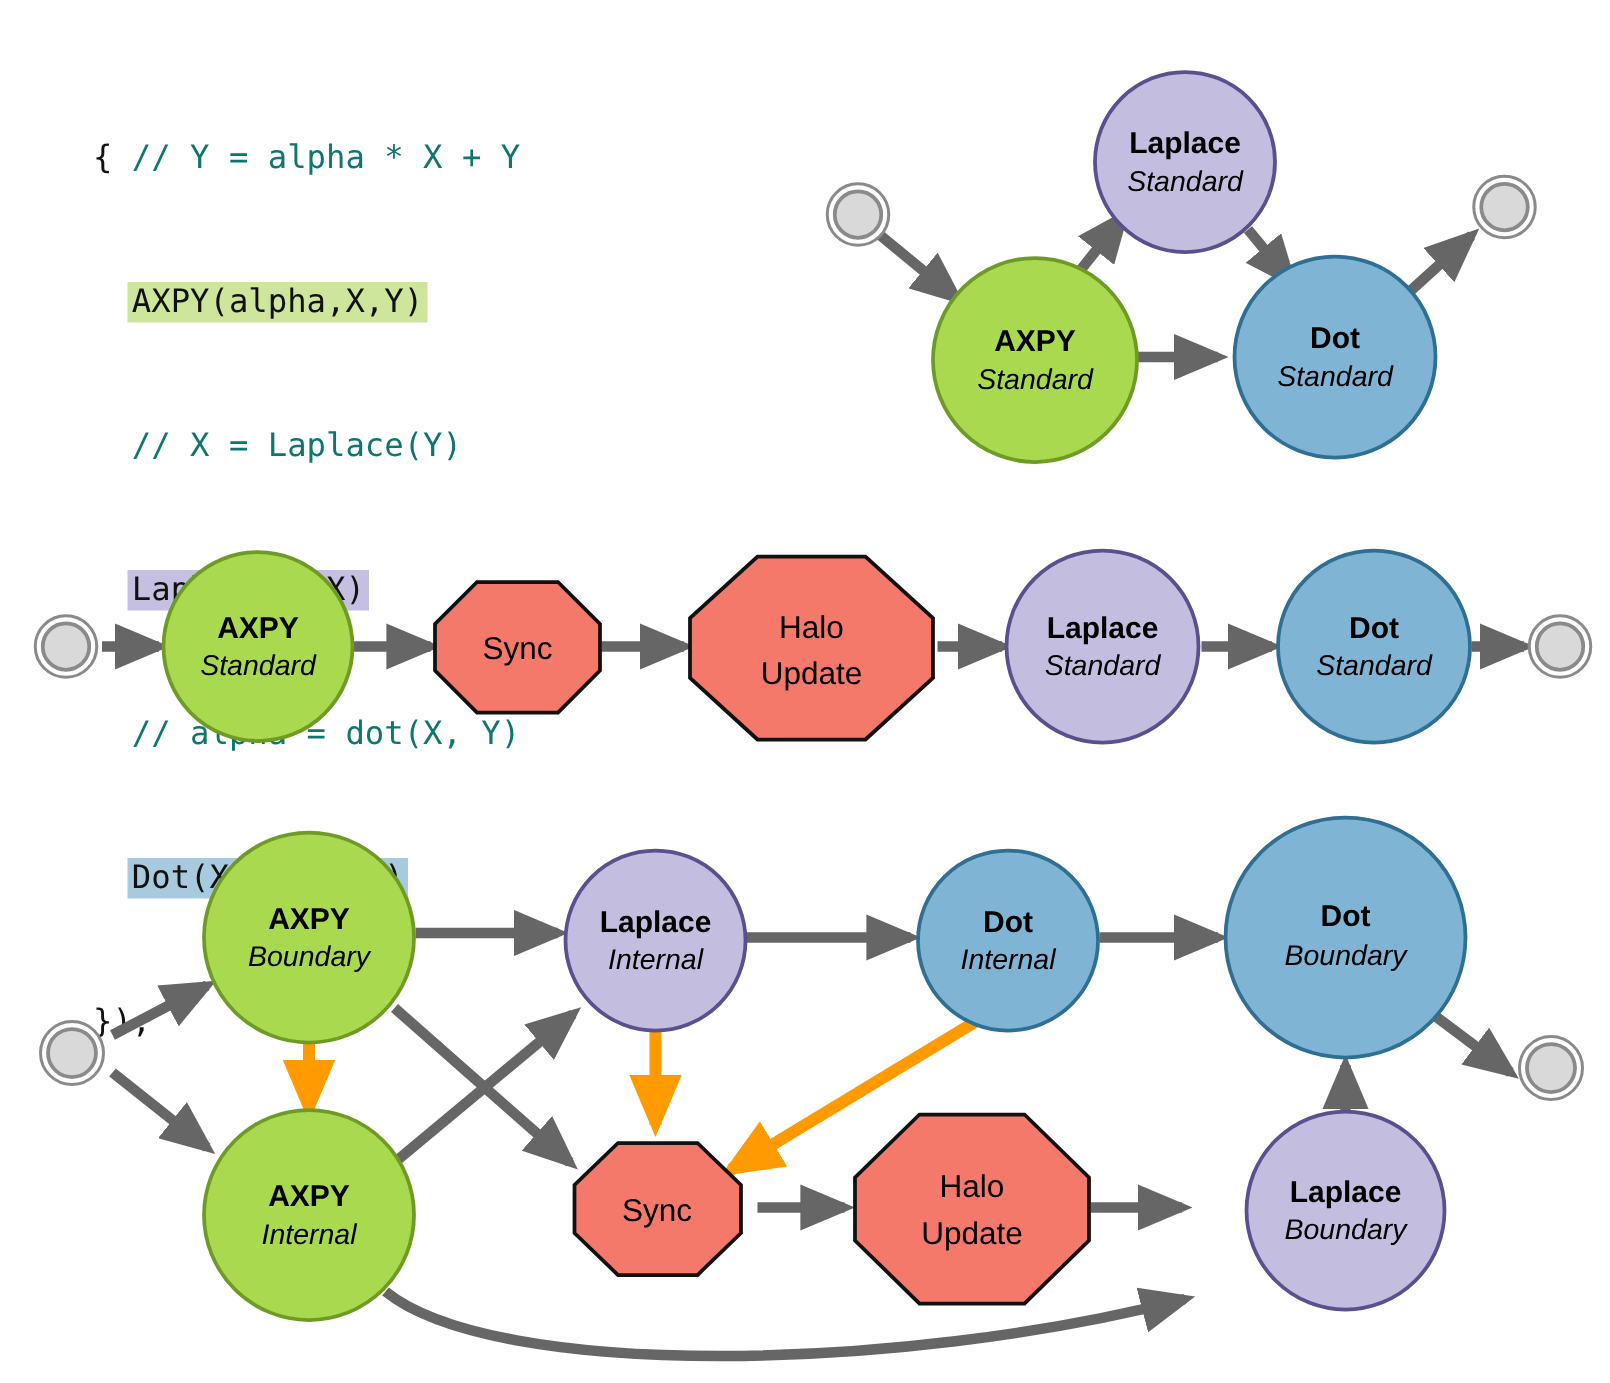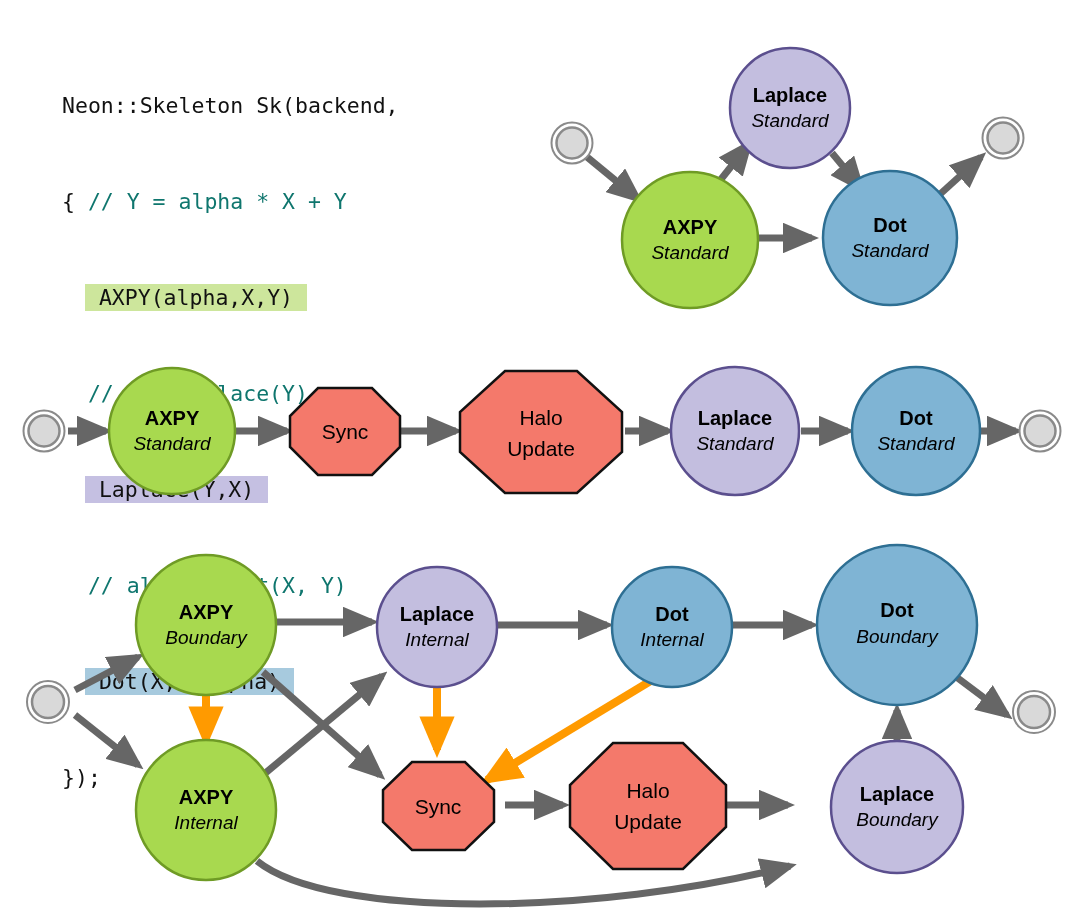--- a/index.html
+++ b/index.html
@@ -6,39 +6,38 @@
   body{width:1073px;height:922px;position:relative;overflow:hidden;
        font-family:"Liberation Sans","DejaVu Sans",sans-serif;}
   #stage{position:absolute;left:0;top:0;width:1073px;height:922px;}
 
   
   .code-block{position:absolute;left:62px;top:26px;
      font-family:"DejaVu Sans Mono","Liberation Mono",monospace;
      font-size:21.5px;line-height:32px;white-space:pre;color:#111;}
   .code-line{height:32px;white-space:pre;}
   .cmt{color:#0f766e;}
-  .hl{border-radius:0;padding:1px 14px;margin-left:-3px;}
+  .hl{border-radius:0;padding:1px 3px;margin-left:-3px;}
   .hl-green{background:#cde69c;}
   .hl-purple{background:#c5c0e2;}
   .hl-blue{background:#a7cade;}
 
   svg{position:absolute;left:0;top:0;width:1073px;height:922px;overflow:visible;}
   .nlabel{font-family:"Liberation Sans","DejaVu Sans",sans-serif;
           font-size:20px;font-weight:bold;fill:#000;text-anchor:middle;}
   .nlabel.single{font-size:21px;font-weight:normal;}
   .nsub{font-family:"Liberation Sans","DejaVu Sans",sans-serif;
         font-size:19px;font-style:italic;fill:#000;text-anchor:middle;}
 </style>
 </head>
 <body>
 
 <div id="stage">
 
   <div class="code-block">
-    <div class="code-line"><span>Neon::Skeleton Sk(backend,</span></div>
     <div class="code-line"><span>{ </span><span class="cmt">// Y = alpha * X + Y</span></div>
     <div class="code-line"><span>  </span><span class="hl hl-green">AXPY(alpha,X,Y)</span></div>
     <div class="code-line"><span>  </span><span class="cmt">// X = Laplace(Y)</span></div>
     <div class="code-line"><span>  </span><span class="hl hl-purple">Laplace(Y,X)</span></div>
     <div class="code-line"><span>  </span><span class="cmt">// alpha = dot(X, Y)</span></div>
     <div class="code-line"><span>  </span><span class="hl hl-blue">Dot(X,Y,alpha)</span></div>
     <div class="code-line"><span>});</span></div>
   </div>
 
   <svg viewBox="0 0 1073 922">

